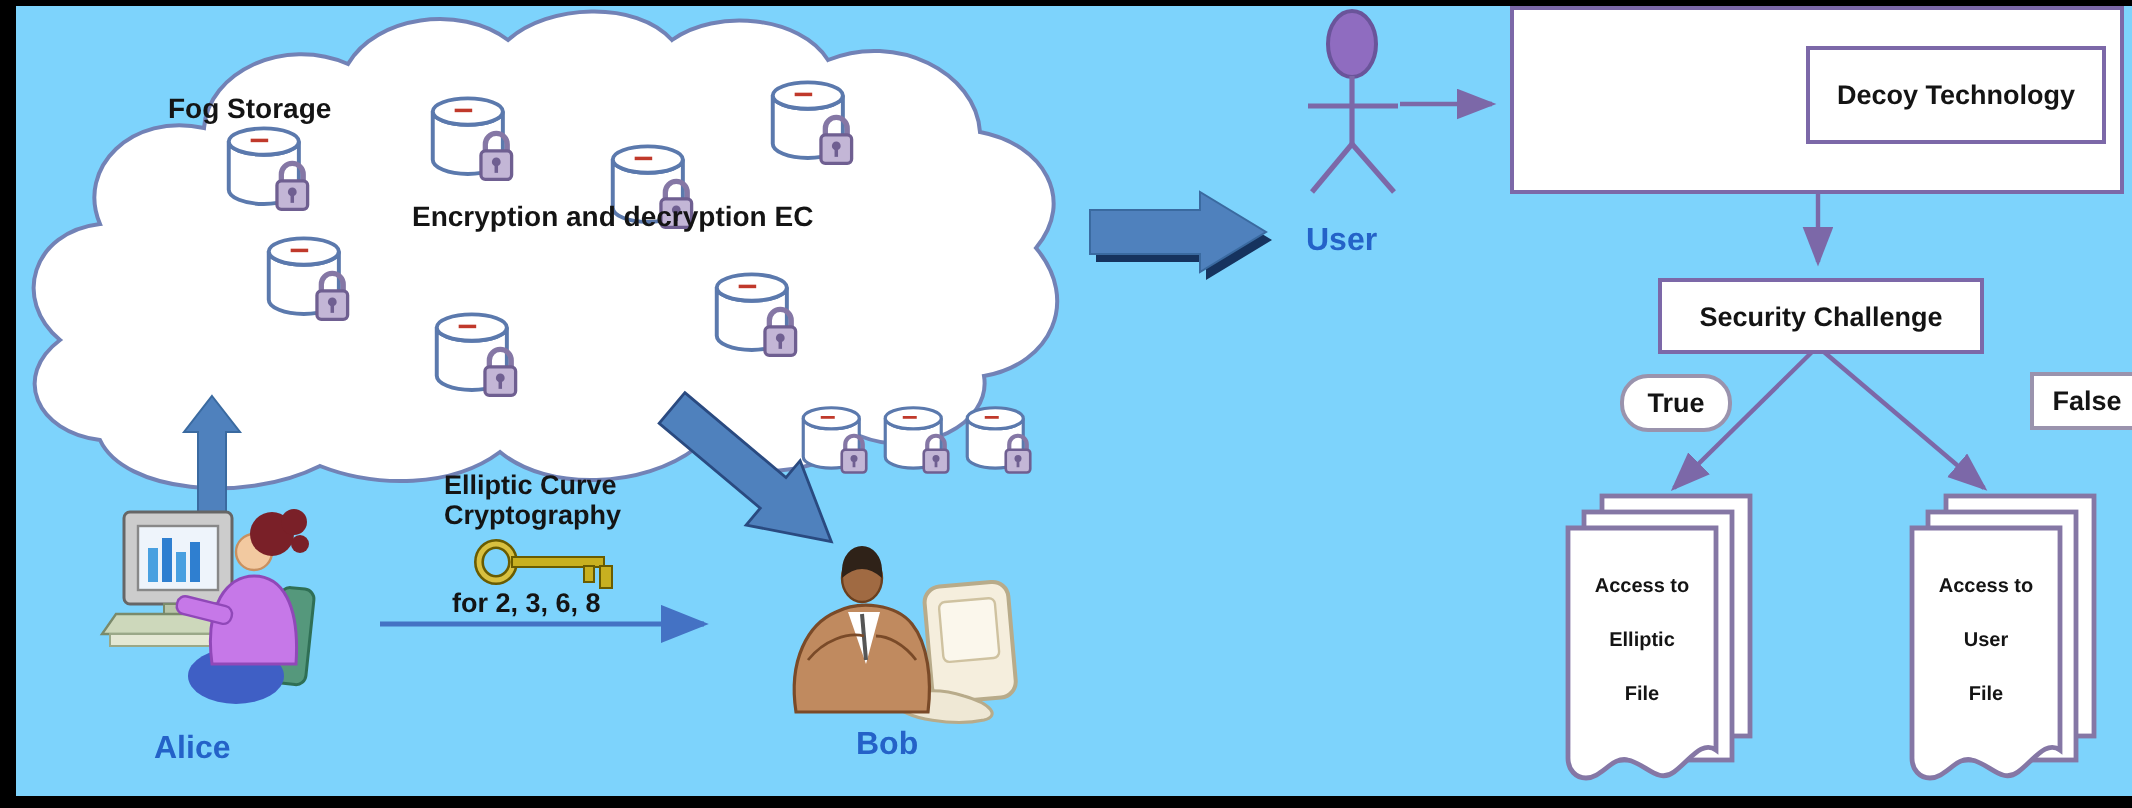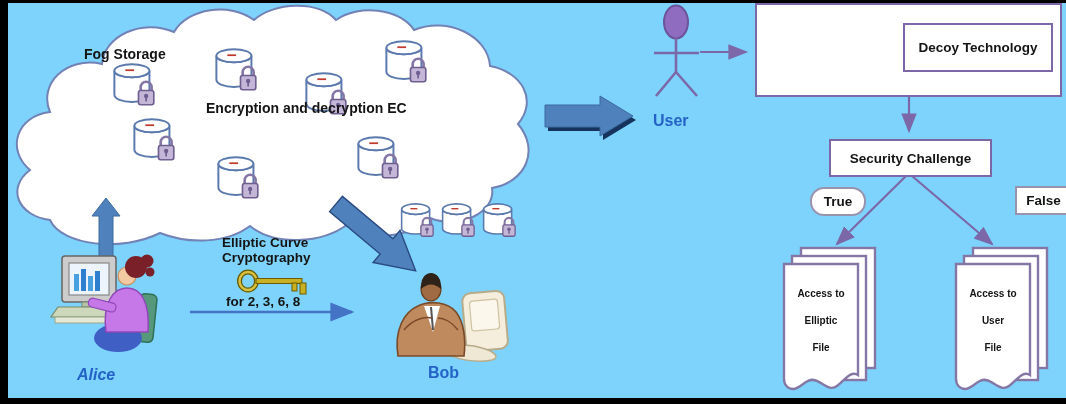--- a/index.html
+++ b/index.html
@@ -165,21 +165,21 @@
 
   <div class="lbl lbl-black" style="left:84px;top:46px;">Fog Storage</div>
   <div class="lbl lbl-black" style="left:180px;top:100px;padding-left:26px;">Encryption and decryption EC</div>
 
   <div class="ecc-note" style="left:222px;top:235px;width:115px;">
     <span>Elliptic Curve</span><br>
     <span>Cryptography</span>
   </div>
   <div class="ecc-note" style="left:226px;top:294px;width:110px;">for 2, 3, 6, 8</div>
 
-  <div class="lbl lbl-blue" style="left:77px;top:366px;font-style:italic;">Alice</div>
+  <div class="lbl lbl-blue" style="left:77px;top:366px;">Alice</div>
   <div class="lbl lbl-blue" style="left:428px;top:364px;text-align:center;">Bob</div>
   <div class="lbl lbl-blue" style="left:653px;top:112px;text-align:right;">User</div>
 
   <div class="fbox" style="left:755px;top:3px;width:303px;height:90px;border-width:2.5px;"></div>
   <div class="fbox" style="left:903px;top:23px;width:146px;height:45px;">
     <span>Decoy Technology</span>
   </div>
 
   <div class="fbox" style="left:829px;top:139px;width:159px;height:34px;">
     <span>Security Challenge</span>

